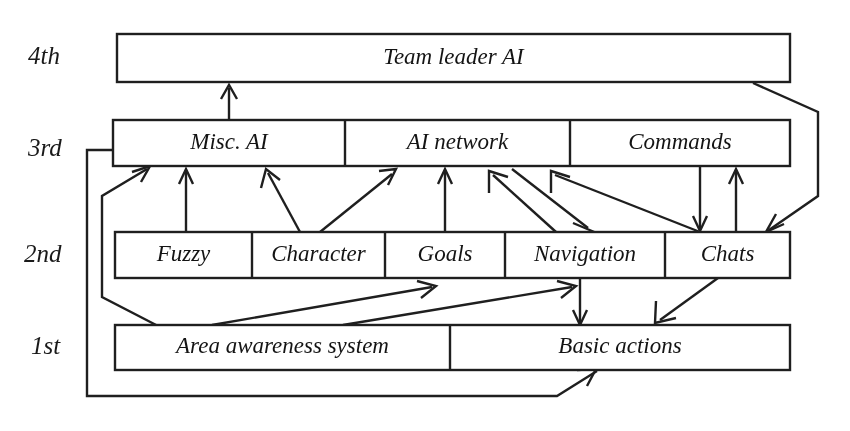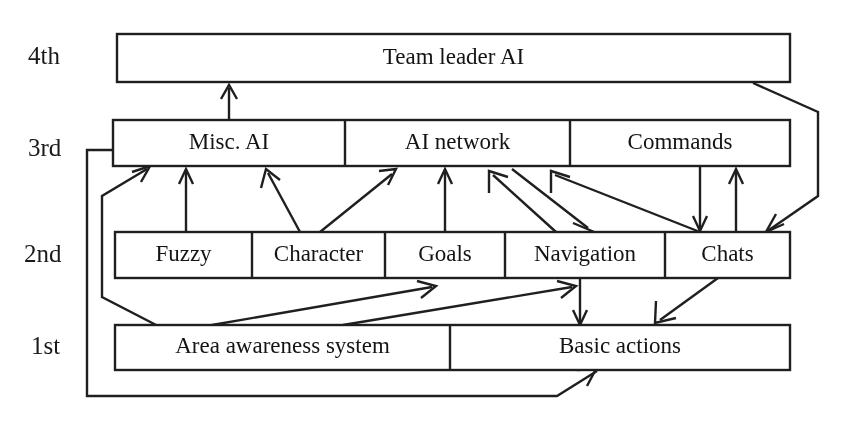--- a/index.html
+++ b/index.html
@@ -10,20 +10,21 @@
   }
   body {
     font-family: "Liberation Serif", "DejaVu Serif", serif;
   }
   #diagram-root {
     position: relative;
     width: 850px;
     height: 431px;
     background: #ffffff;
     overflow: hidden;
+    font-style: italic;
   }
   #diagram-svg {
     position: absolute;
     left: 0;
     top: 0;
     width: 850px;
     height: 431px;
   }
   .lvl-label {
     font-family: "Liberation Serif", "DejaVu Serif", serif;

